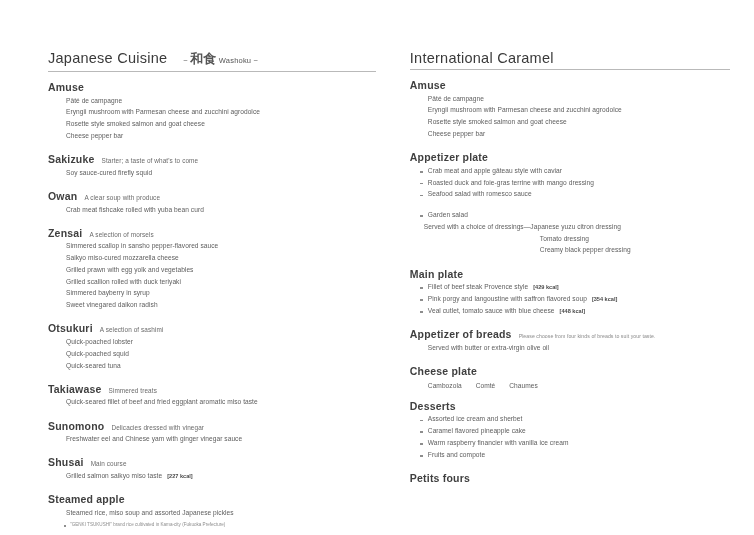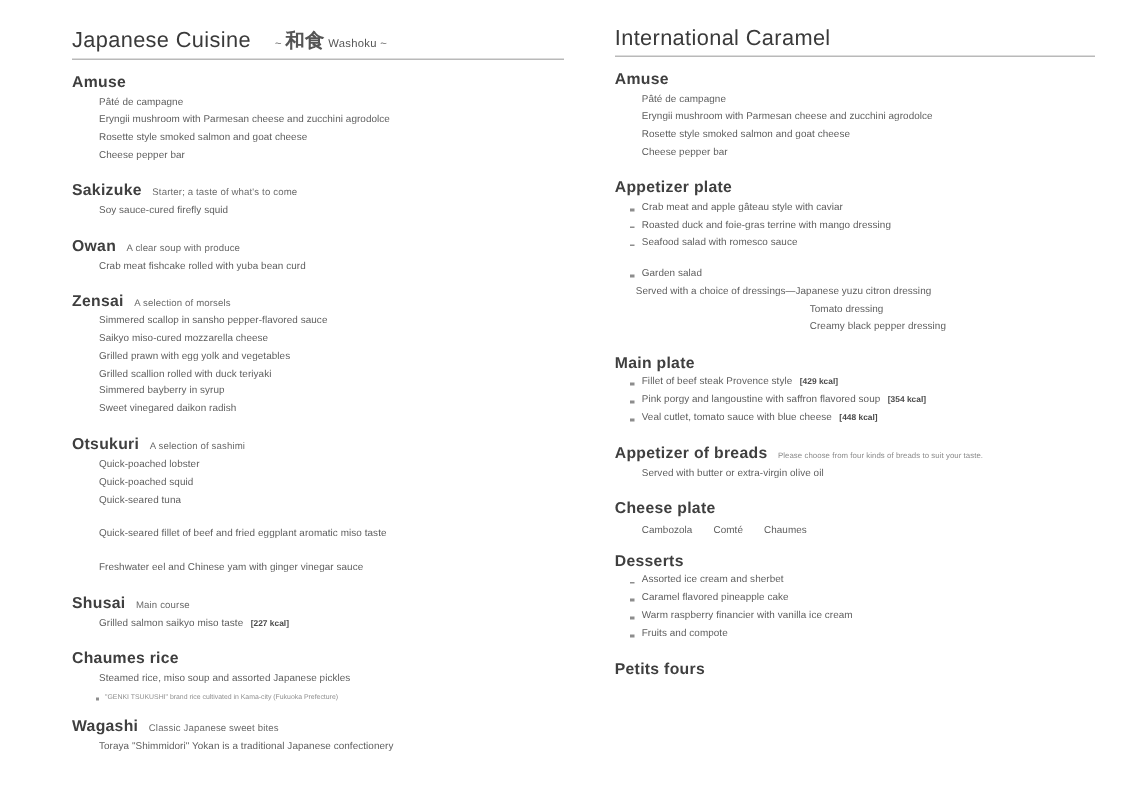--- a/index.html
+++ b/index.html
@@ -18,20 +18,21 @@
     position: relative;
     width: 754px;
     height: 535px;
     box-sizing: border-box;
     padding: 18px 14px 0 14px;
     display: flex;
     gap: 0;
   }
   .column {
     box-sizing: border-box;
+    margin-top: 32px;
   }
   .column-left {
     width: 400px;
     padding: 0 24px 0 34px;
   }
   .column-right {
     width: 354px;
     padding: 0 10px 0 10px;
   }
 
@@ -232,41 +233,49 @@
           <div class="course-name">Otsukuri</div>
           <div class="course-note">A selection of sashimi</div>
         </div>
         <ul class="items">
           <li class="item">Quick-poached lobster</li>
           <li class="item">Quick-poached squid</li>
           <li class="item">Quick-seared tuna</li>
         </ul>
       </div>
       <div class="course">
+        <div class="course-head">
+          <div class="course-name">Takiawase</div>
+          <div class="course-note">Simmered treats</div>
+        </div>
         <ul class="items">
           <li class="item">Quick-seared fillet of beef and fried eggplant aromatic miso taste</li>
         </ul>
       </div>
       <div class="course">
+        <div class="course-head">
+          <div class="course-name">Sunomono</div>
+          <div class="course-note">Delicacies dressed with vinegar</div>
+        </div>
         <ul class="items">
           <li class="item">Freshwater eel and Chinese yam with ginger vinegar sauce</li>
         </ul>
       </div>
       <div class="course">
         <div class="course-head">
           <div class="course-name">Shusai</div>
           <div class="course-note">Main course</div>
         </div>
         <ul class="items">
           <li class="item">Grilled salmon saikyo miso taste<span class="kcal">[227 kcal]</span></li>
         </ul>
       </div>
       <div class="course">
         <div class="course-head">
-          <div class="course-name">Chaumes rice</div>
+          <div class="course-name">Steamed apple</div>
         </div>
         <ul class="items">
           <li class="item">Steamed rice, miso soup and assorted Japanese pickles</li>
         </ul>
         <div class="footnote">"GENKI TSUKUSHI" brand rice cultivated in Kama-city (Fukuoka Prefecture)</div>
       </div>
       <div class="course">
         <div class="course-head">
           <div class="course-name">Wagashi</div>
           <div class="course-note">Classic Japanese sweet bites</div>

